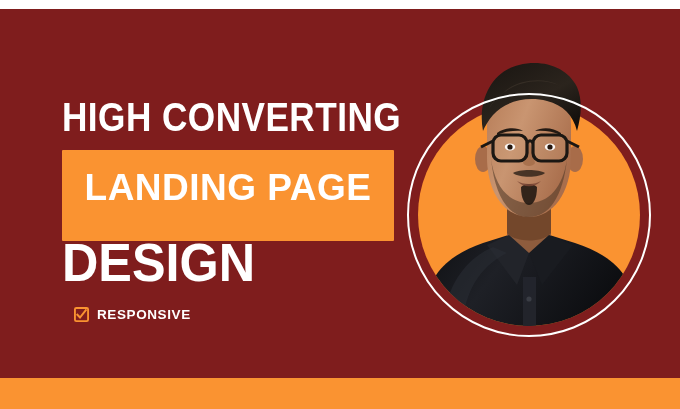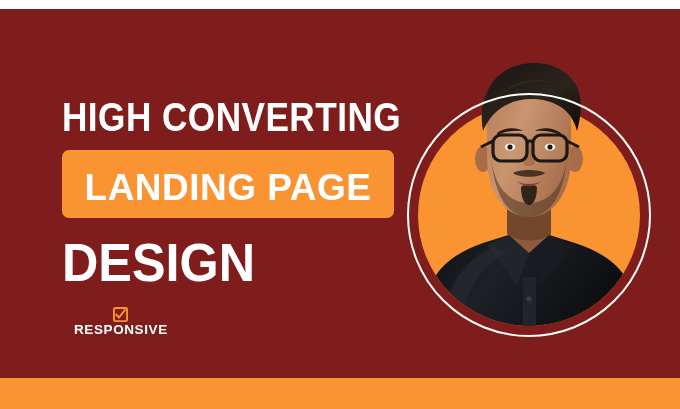--- a/index.html
+++ b/index.html
@@ -45,23 +45,23 @@
     letter-spacing: 0.5px;
     white-space: nowrap;
     transform: scaleX(0.88);
     transform-origin: left top;
   }
   #highlight-band {
     position: absolute;
     left: 62px;
     top: 141px;
     width: 332px;
-    height: 68px;
+    height: 91px;
     background: #FA9331;
-    border-radius: 7px;
+    border-radius: 1px;
   }
   #headline-highlight {
     position: absolute;
     left: 0;
     top: 0;
     width: 332px;
     height: 76px;
     display: flex;
     align-items: center;
     justify-content: center;
@@ -89,22 +89,21 @@
     position: absolute;
     left: 74px;
     top: 298px;
     display: flex;
     align-items: center;
     gap: 21px;
   }
   .feature-item {
     display: flex;
     align-items: center;
-    gap: 0;
-    flex-direction: column;
+    gap: 8px;
   }
   .check-icon {
     display: block;
     width: 15px;
     height: 15px;
     flex: 0 0 auto;
   }
   .feature-label {
     color: #ffffff;
     font-size: 13.5px;

